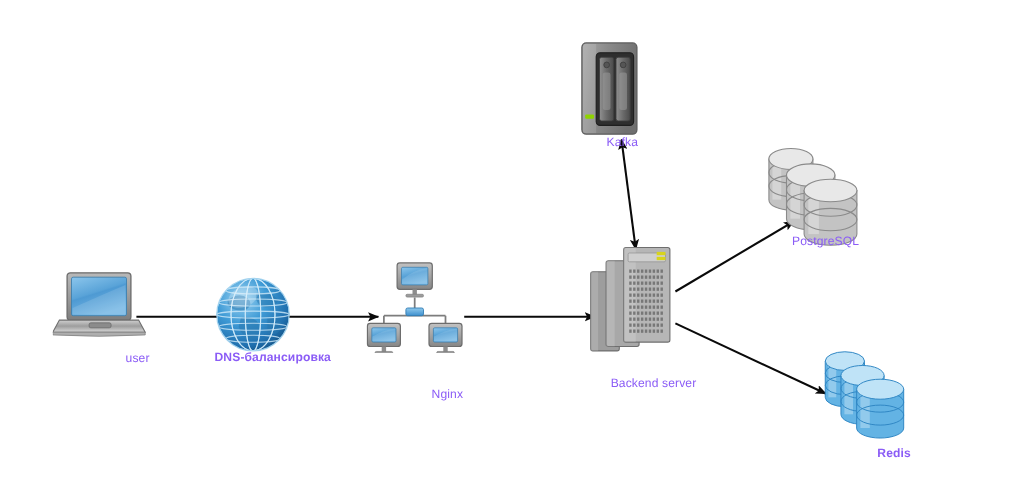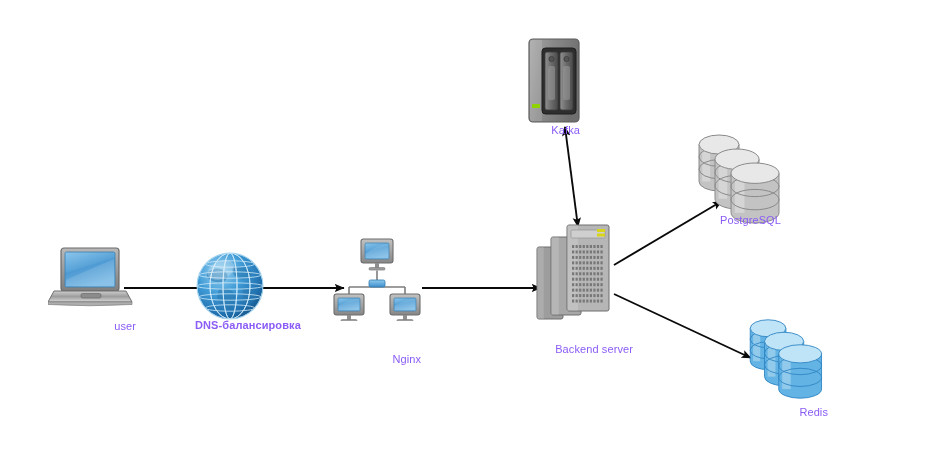--- a/index.html
+++ b/index.html
@@ -362,17 +362,17 @@
     <ellipse cx="42" cy="26.200000000000003" rx="22" ry="10.200000000000001" fill="#bfe3f7" stroke="#2f86c4" stroke-width="1"></ellipse>
   </g>
     <g>
     <path d="M 36 40.2 L 36 79.8 A 24 10.200000000000001 0 0 0 84 79.8 L 84 40.2 Z" fill="#63b3e4" stroke="#2f86c4" stroke-width="1"></path>
     <rect x="39.84" y="40.2" width="9.600000000000001" height="39.599999999999994" fill="#ffffff" opacity="0.3"></rect>
     <ellipse cx="60" cy="53.4" rx="24" ry="10.200000000000001" fill="none" stroke="#2f86c4" stroke-width="1"></ellipse>
               <ellipse cx="60" cy="66.6" rx="24" ry="10.200000000000001" fill="none" stroke="#2f86c4" stroke-width="1"></ellipse>
     <ellipse cx="60" cy="40.2" rx="24" ry="10.200000000000001" fill="#bfe3f7" stroke="#2f86c4" stroke-width="1"></ellipse>
   </g>
   </svg></div>
-        <div class="node-label" style="top: 86px;">Redis</div>
+        <div class="node-label" style="top: 86px; font-weight: bold;">Redis</div>
       </div>
     </div>
 
 </div>
 
 </body></html>

